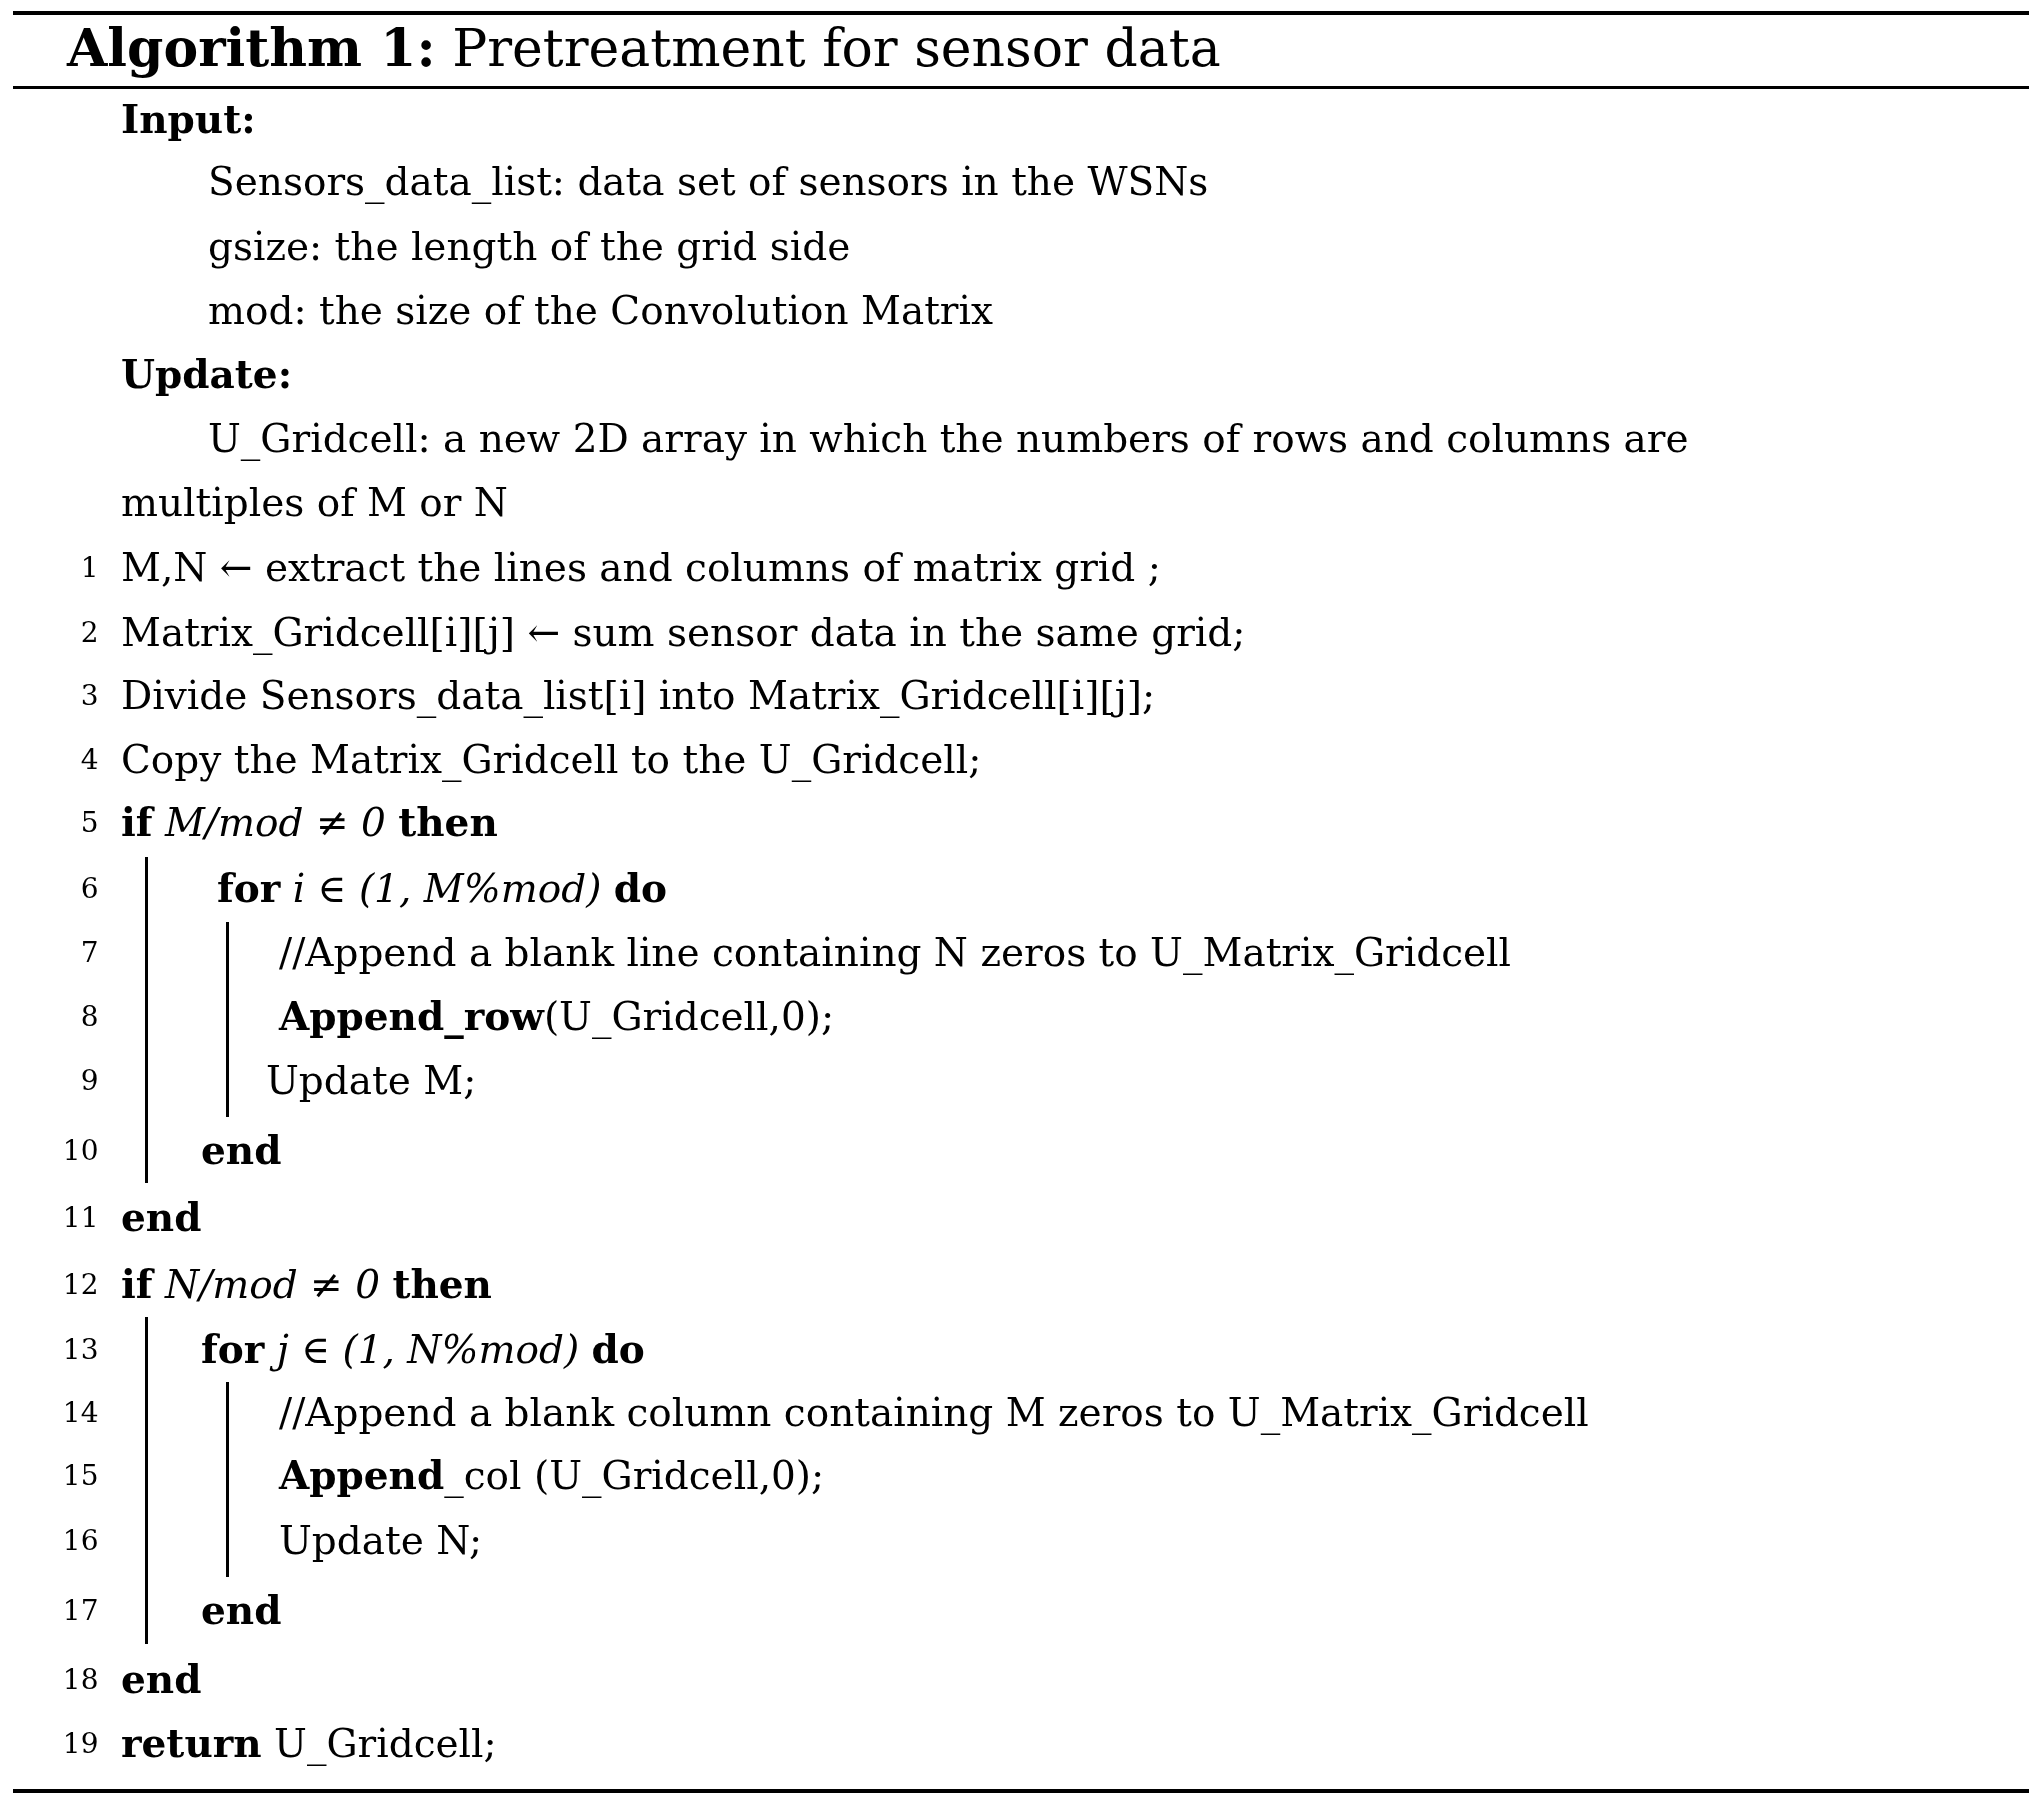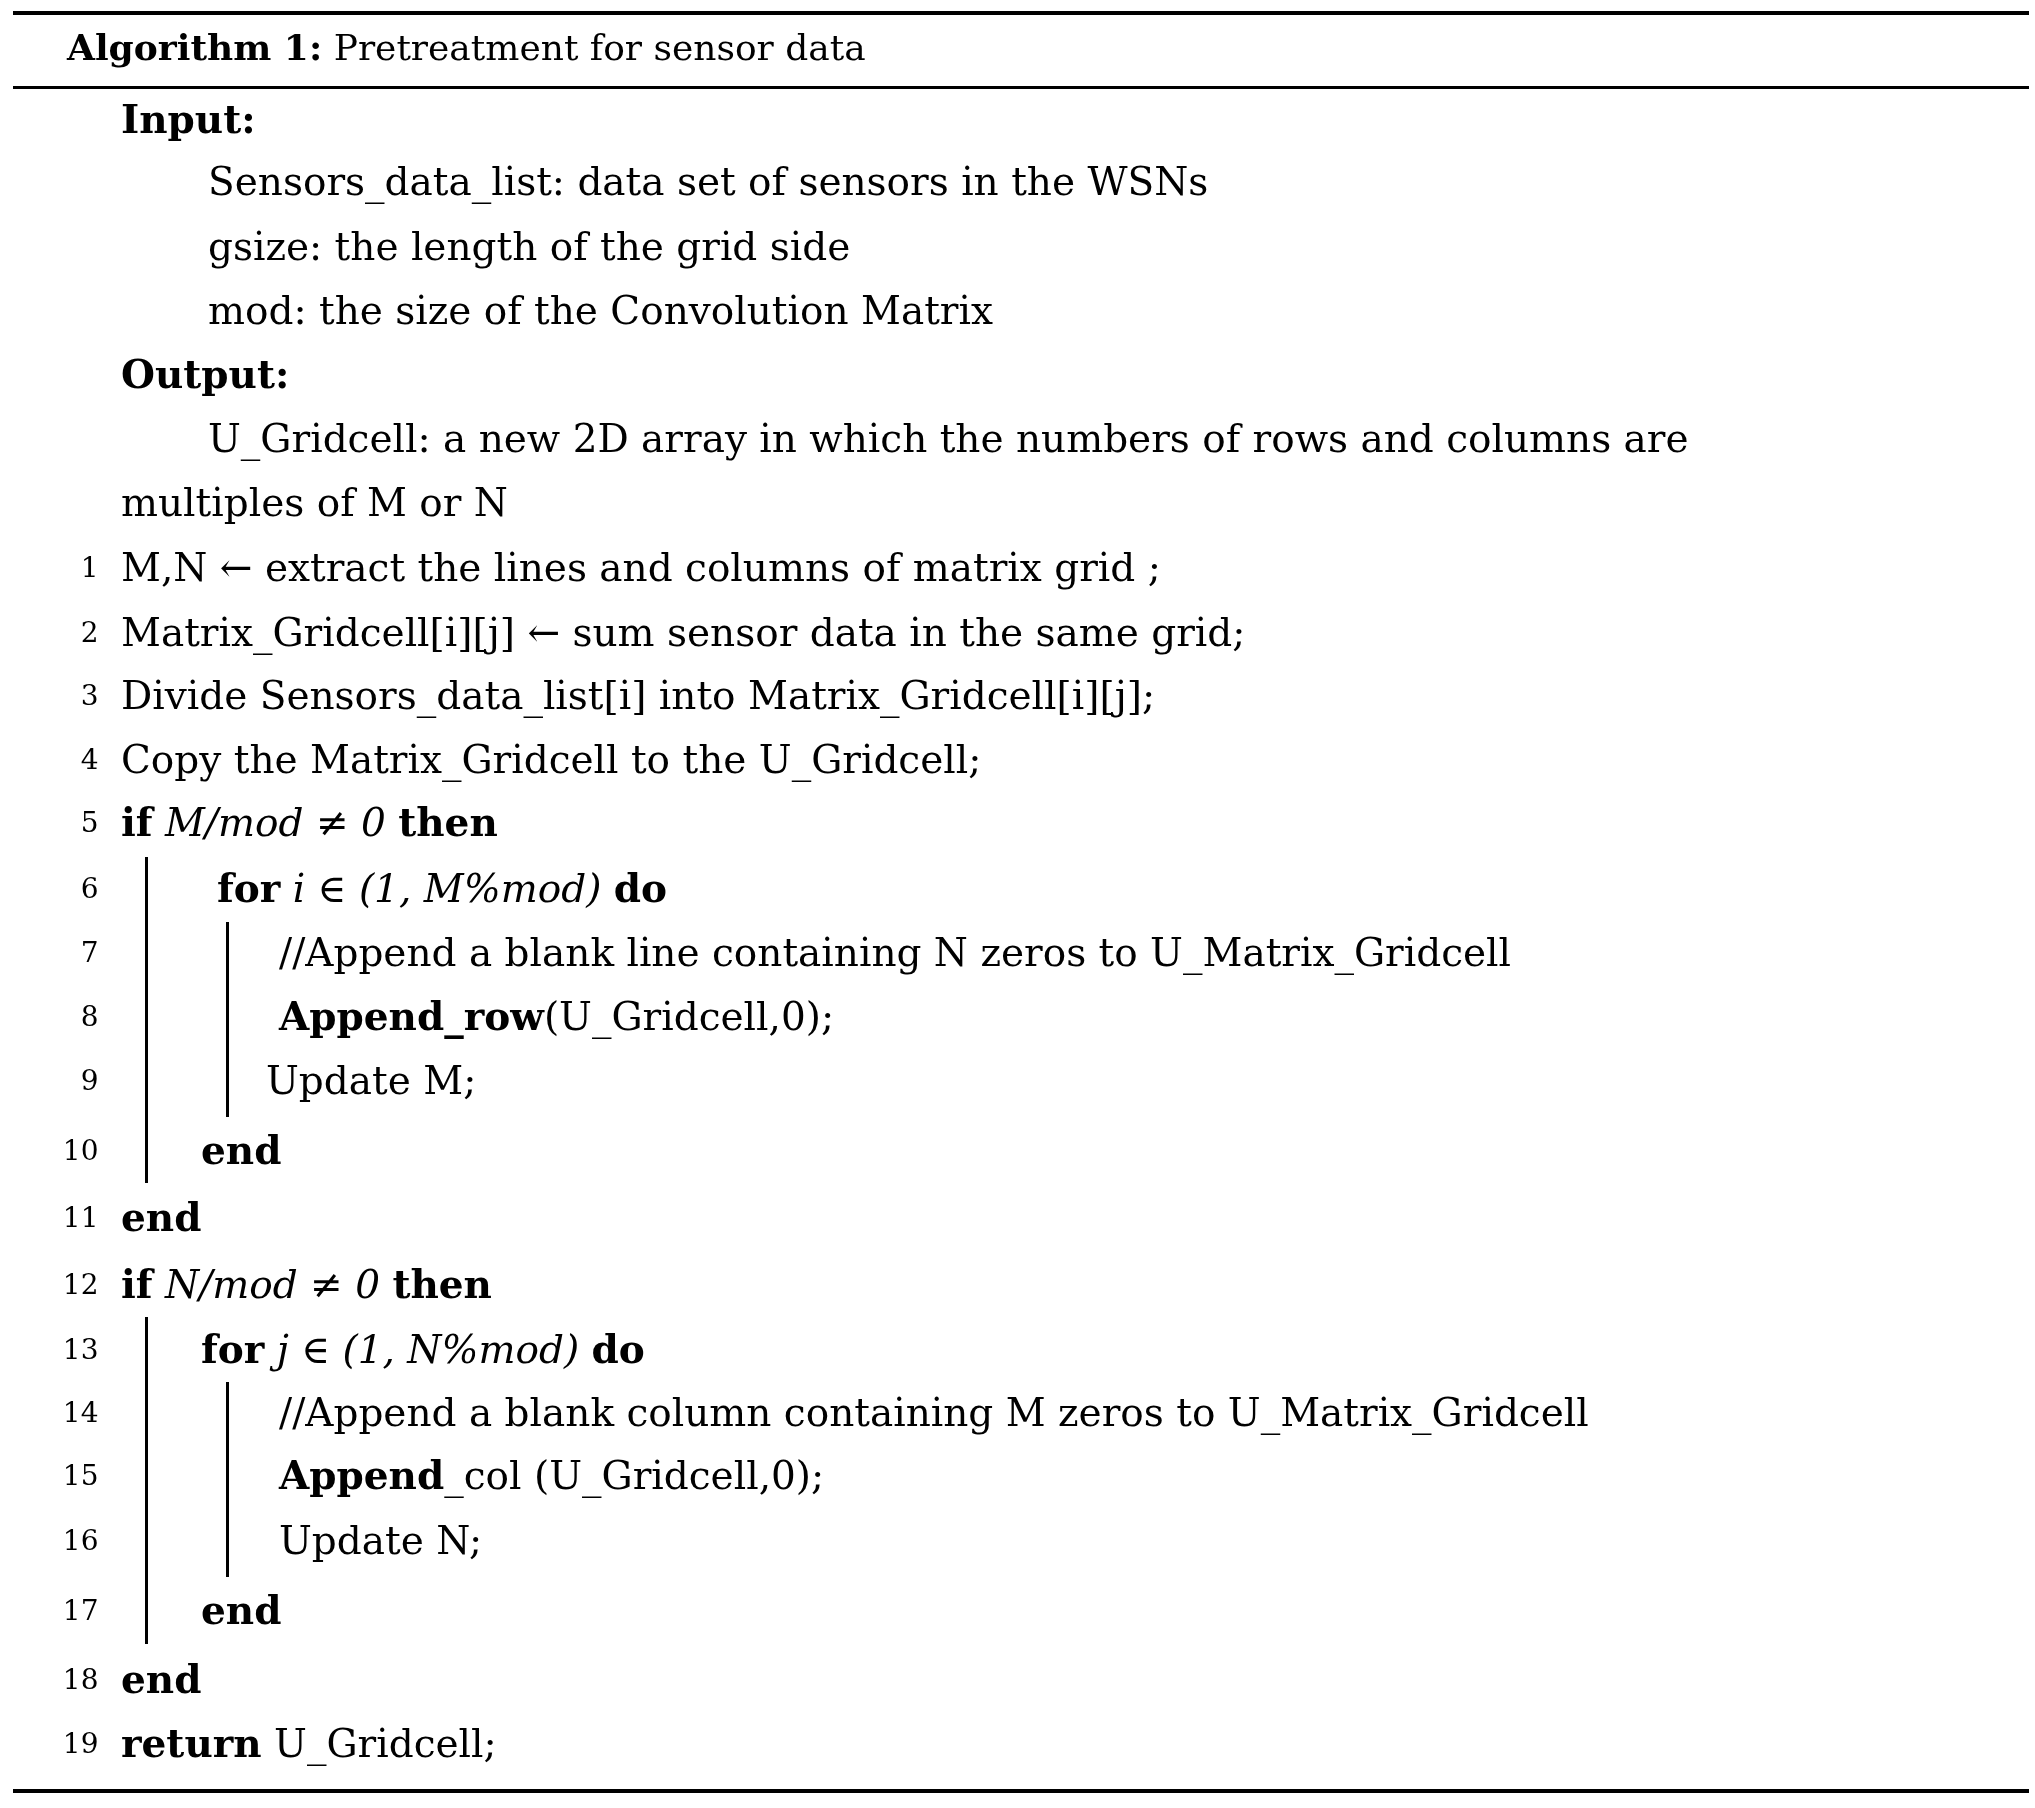--- a/index.html
+++ b/index.html
@@ -4,39 +4,39 @@
 <style>
   html, body { margin:0; padding:0; background:#ffffff; }
   body { width:2035px; height:1808px; position:relative; overflow:hidden;
          font-family:"DejaVu Serif", "Liberation Serif", serif; color:#000; }
   .rule { position:absolute; left:13px; width:2016px; background:#000; }
   .line { position:absolute; white-space:nowrap; font-size:39px; line-height:49px; height:49px; }
   .lnum { position:absolute; font-size:28px; line-height:49px; height:49px; width:74px; text-align:right; left:24.5px; }
   .b { font-weight:bold; }
   .i { font-style:italic; }
   .vbar { position:absolute; width:3.1px; background:#000; }
-  .title { font-size:36px; }
+  .title { font-size:52px; }
 </style>
 </head>
 <body>
 
 <div class="rule" style="top:11px;height:4.3px;"></div>
 <div class="rule" style="top:86px;height:3.1px;"></div>
 <div class="rule" style="top:1789px;height:4.3px;"></div>
 
 <div class="line title" style="left:67px;top:23px;">
   <span class="b">Algorithm 1:</span>
   <span>Pretreatment for sensor data</span>
 </div>
 
 <div class="line b" style="left:121px;top:95px;">Input:</div>
 <div class="line" style="left:208px;top:157px;">Sensors_data_list: data set of sensors in the WSNs</div>
 <div class="line" style="left:208px;top:222px;">gsize: the length of the grid side</div>
 <div class="line" style="left:208px;top:286px;">mod: the size of the Convolution Matrix</div>
-<div class="line b" style="left:121px;top:350px;">Output:</div>
+<div class="line b" style="left:121px;top:350px;">Update:</div>
 <div class="line" style="left:208px;top:414px;">U_Gridcell: a new 2D array in which the numbers of rows and columns are</div>
 <div class="line" style="left:121px;top:478px;">multiples of M or N</div>
 
 <div class="lnum" style="top:543px;">1</div>
 <div class="lnum" style="top:608px;">2</div>
 <div class="lnum" style="top:671px;">3</div>
 <div class="lnum" style="top:735px;">4</div>
 <div class="lnum" style="top:798px;">5</div>
 <div class="lnum" style="top:864px;">6</div>
 <div class="lnum" style="top:928px;">7</div>

